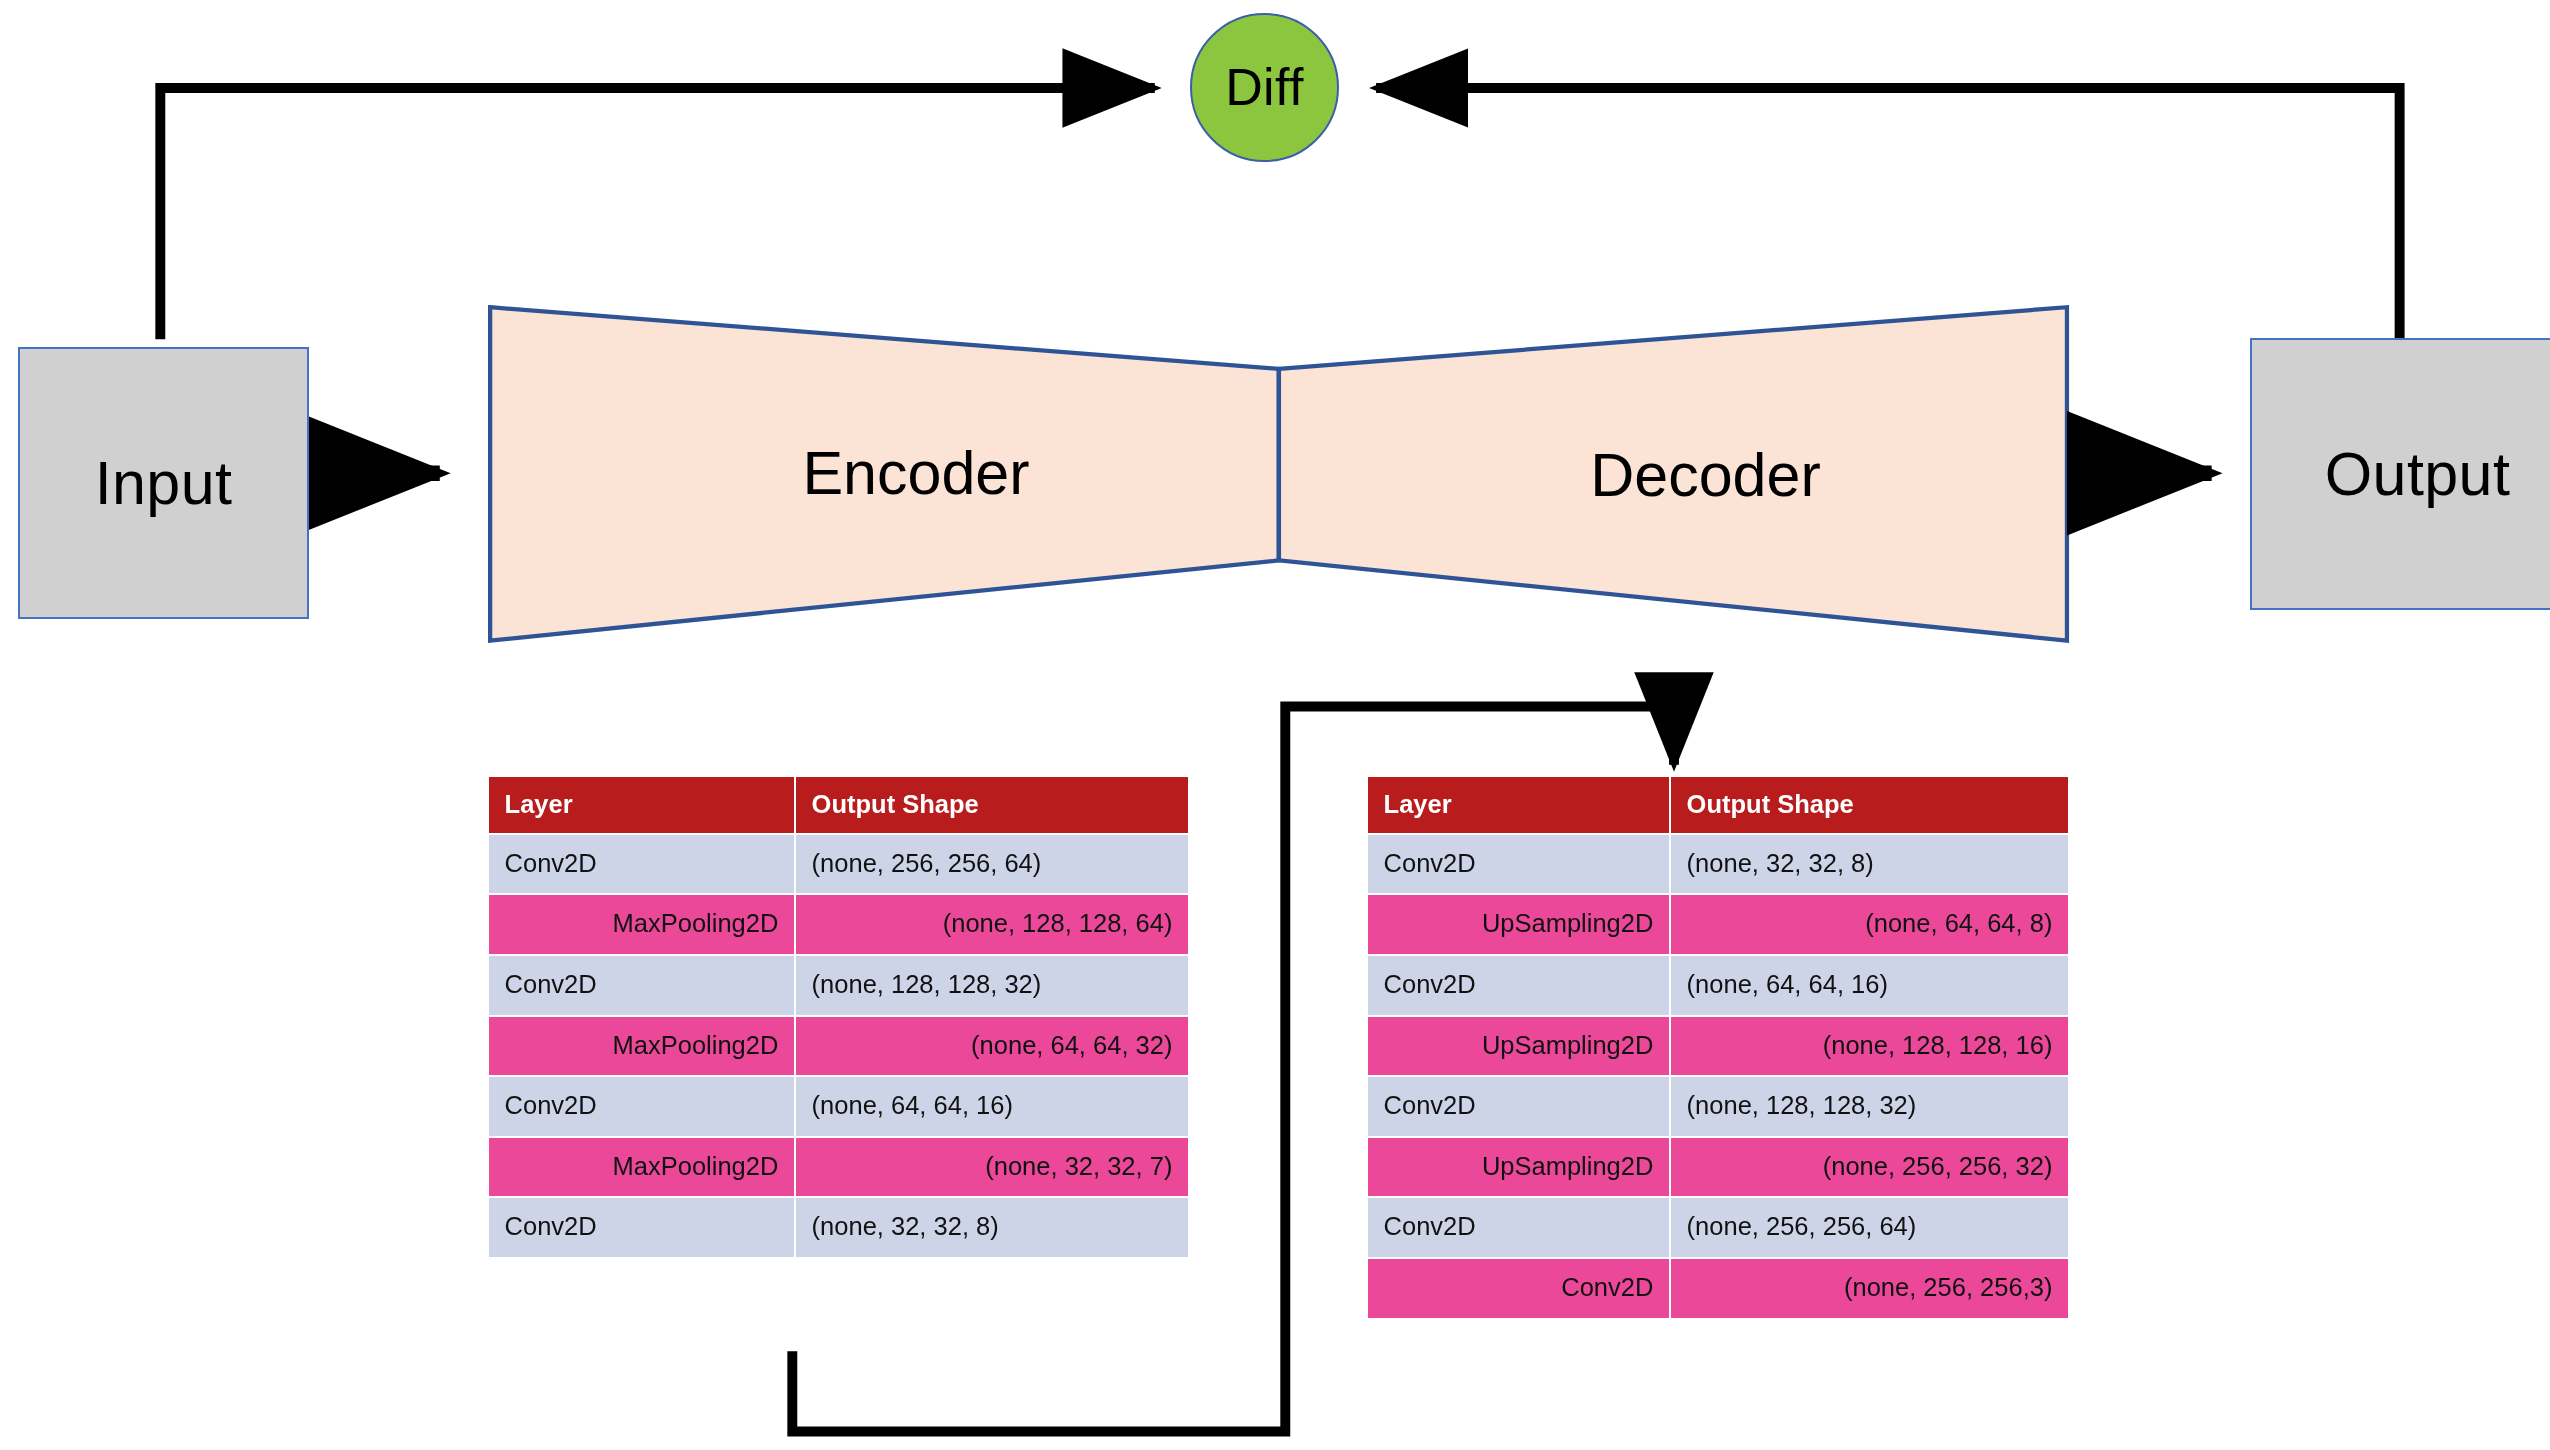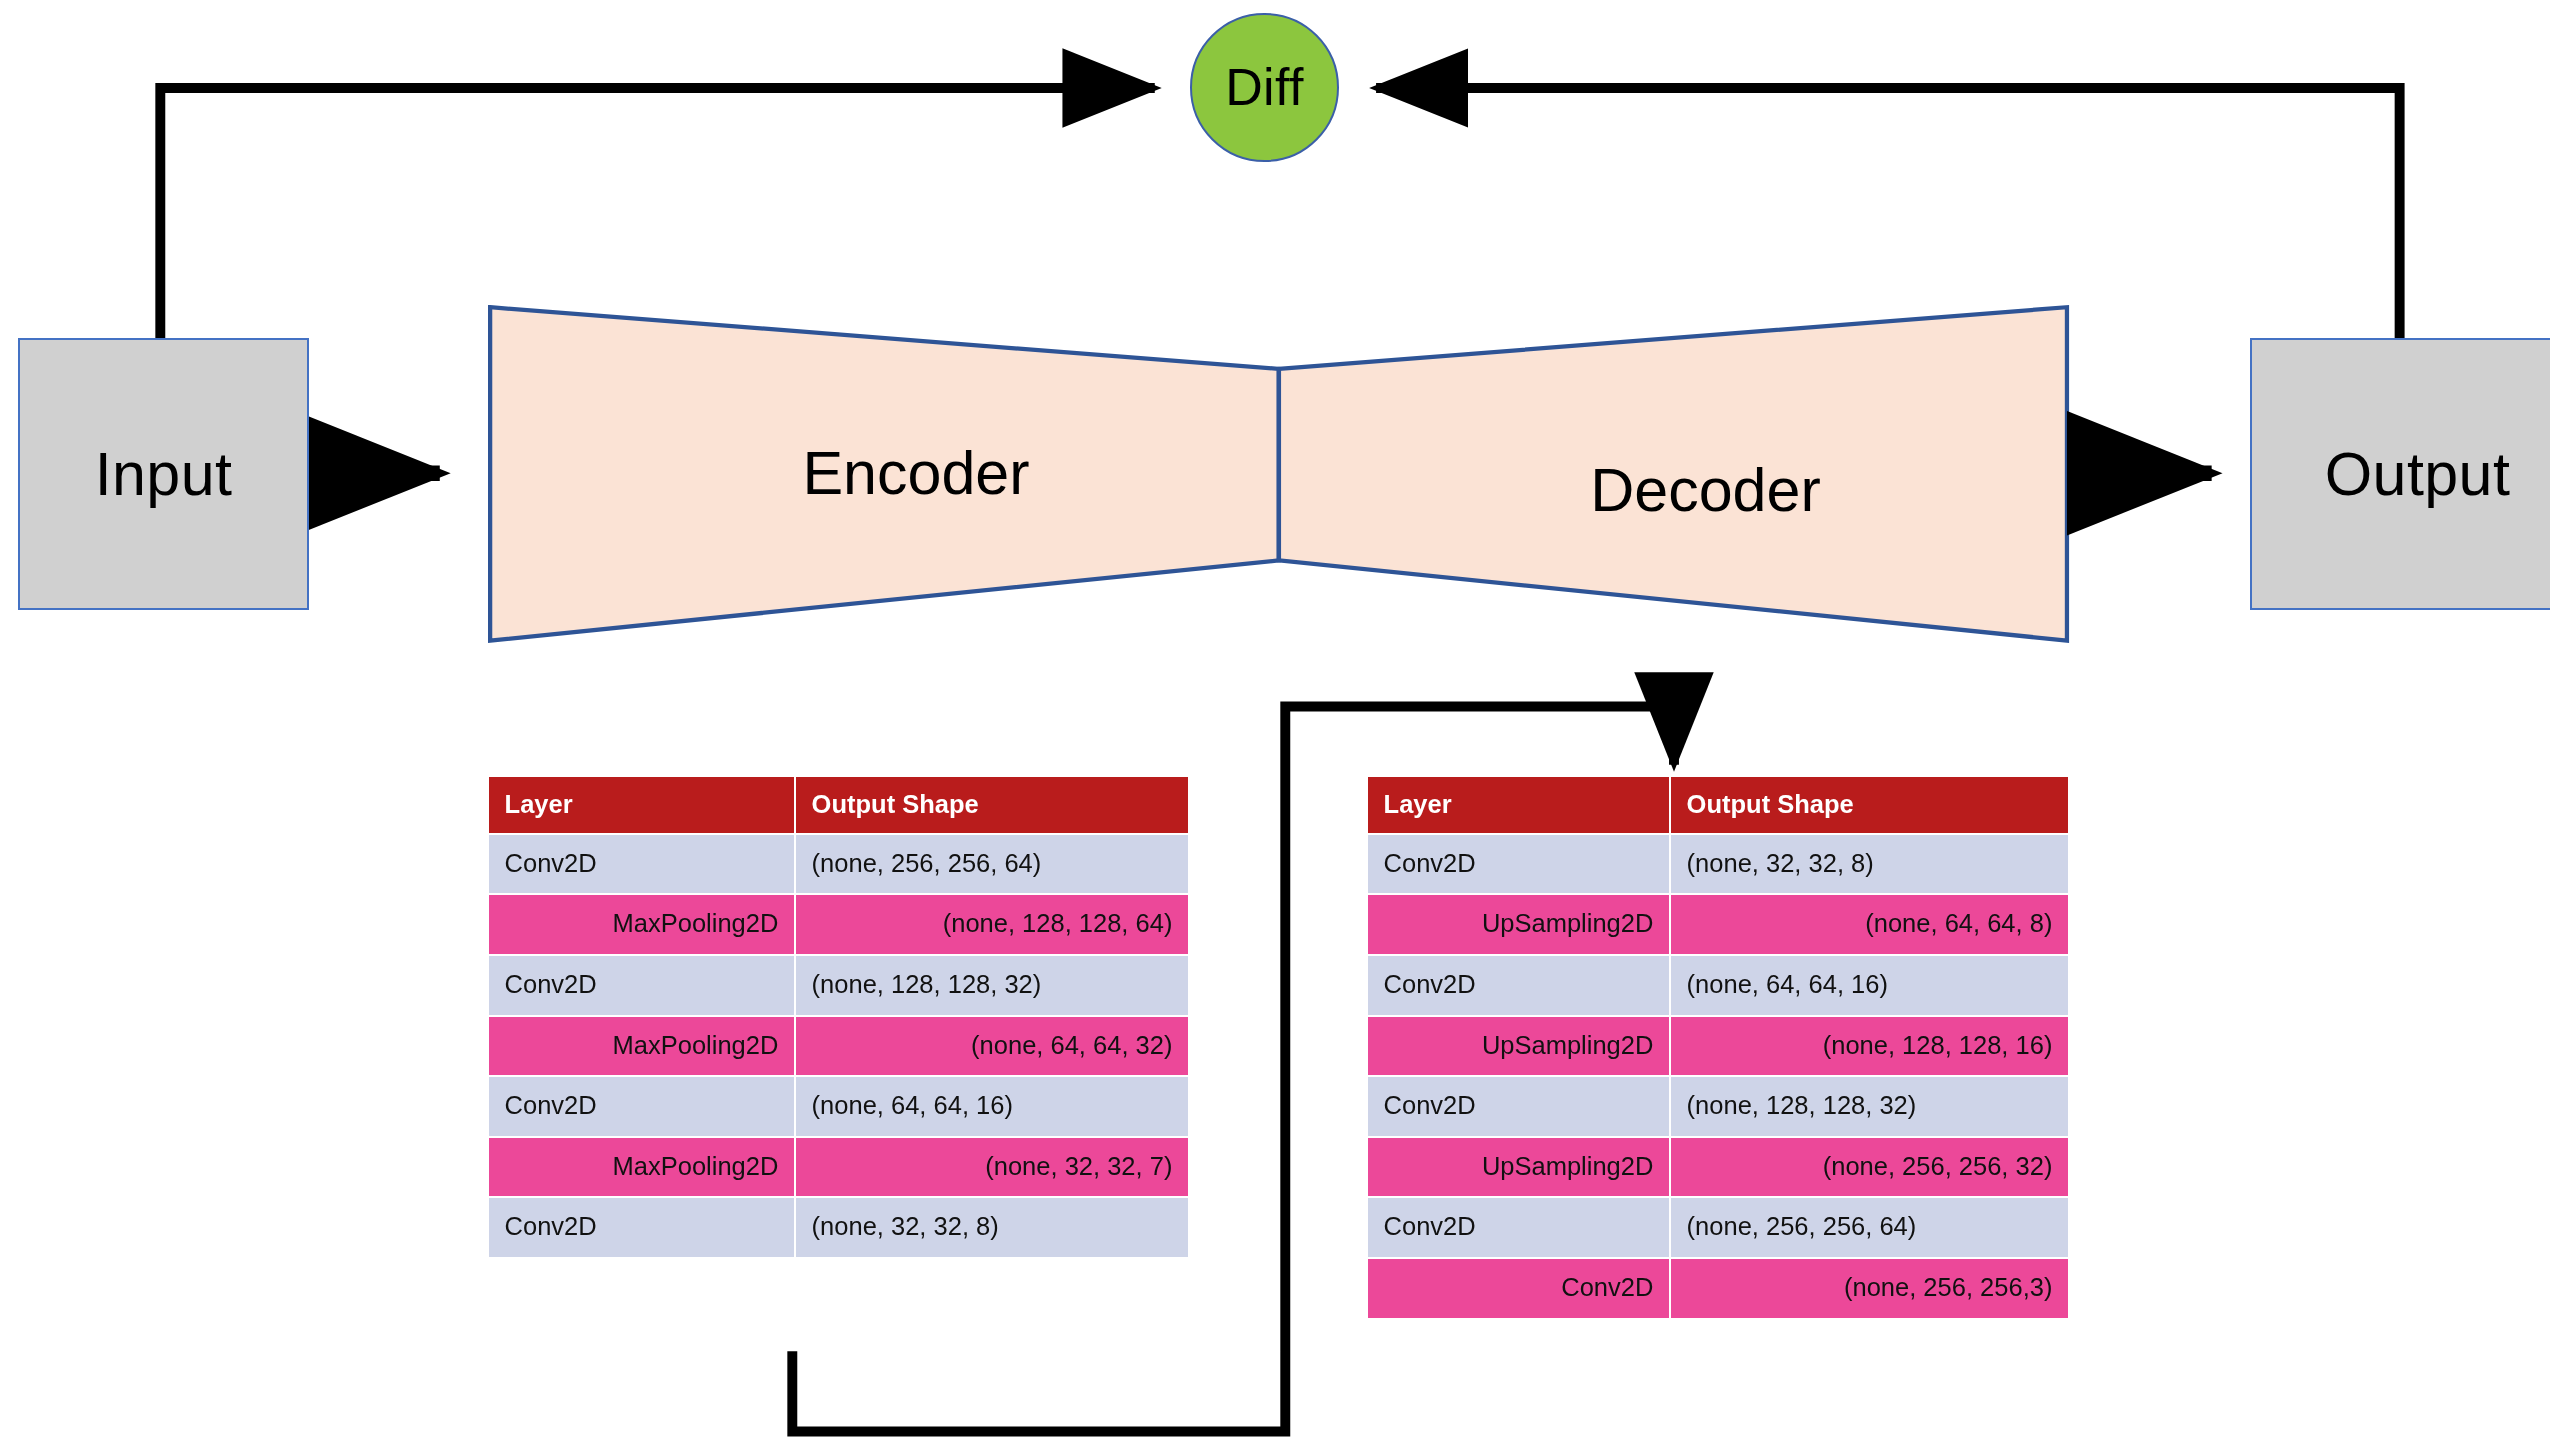--- a/index.html
+++ b/index.html
@@ -13,41 +13,41 @@
 
   
   .node-box{
     position:absolute;
     background:#D0D0D0;
     border:2.8px solid #4472C4;
     box-sizing:border-box;
     display:flex;align-items:center;justify-content:center;
     color:#000;
   }
-  #input-box{left:18px;top:338px;width:291px;height:272px;}
+  #input-box{left:18px;top:347px;width:291px;height:272px;}
   #output-box{left:2250px;top:338px;width:335px;height:272px;}
   .node-label{font-size:61px;line-height:1;font-weight:400;letter-spacing:0.4px;}
 
   
   #diff-node{
     position:absolute;left:1190px;top:12.8px;width:149px;height:149px;
     border-radius:50%;
     background:#8CC63E;border:2.8px solid #3B5FA8;
     box-sizing:border-box;
     display:flex;align-items:center;justify-content:center;
   }
   #diff-node .node-label{font-size:52px;}
 
   
   .trap-label{
     position:absolute;font-size:61px;color:#000;
     text-align:center;line-height:1;padding-left:32px;
   }
   #encoder-label{left:489px;top:443px;width:790px;}
-  #decoder-label{left:1279px;top:460px;width:789px;}
+  #decoder-label{left:1279px;top:445px;width:789px;}
 
   
   .layer-table{
     position:absolute;
     border-collapse:separate;border-spacing:2.1px 2.1px;
     table-layout:fixed;
   }
   #encoder-table{left:487px;top:775px;}
   #decoder-table{left:1366px;top:775px;}
   .layer-table th{

